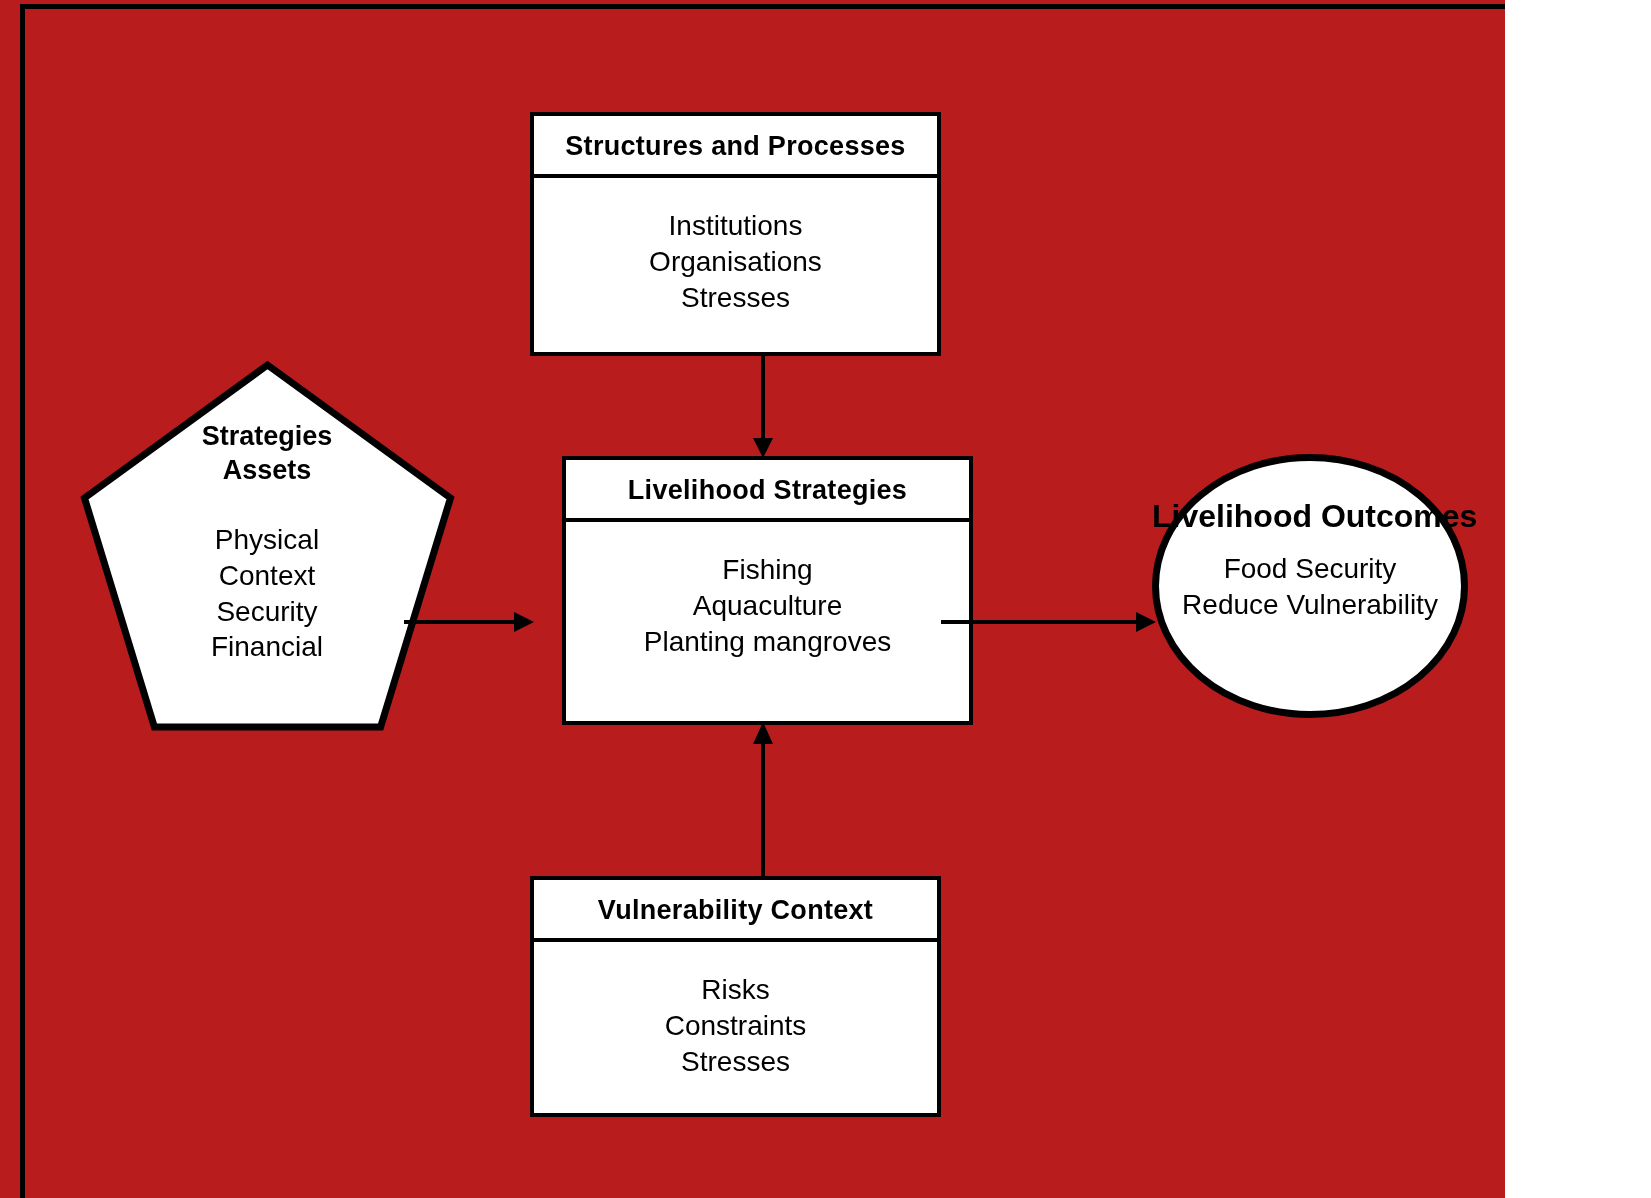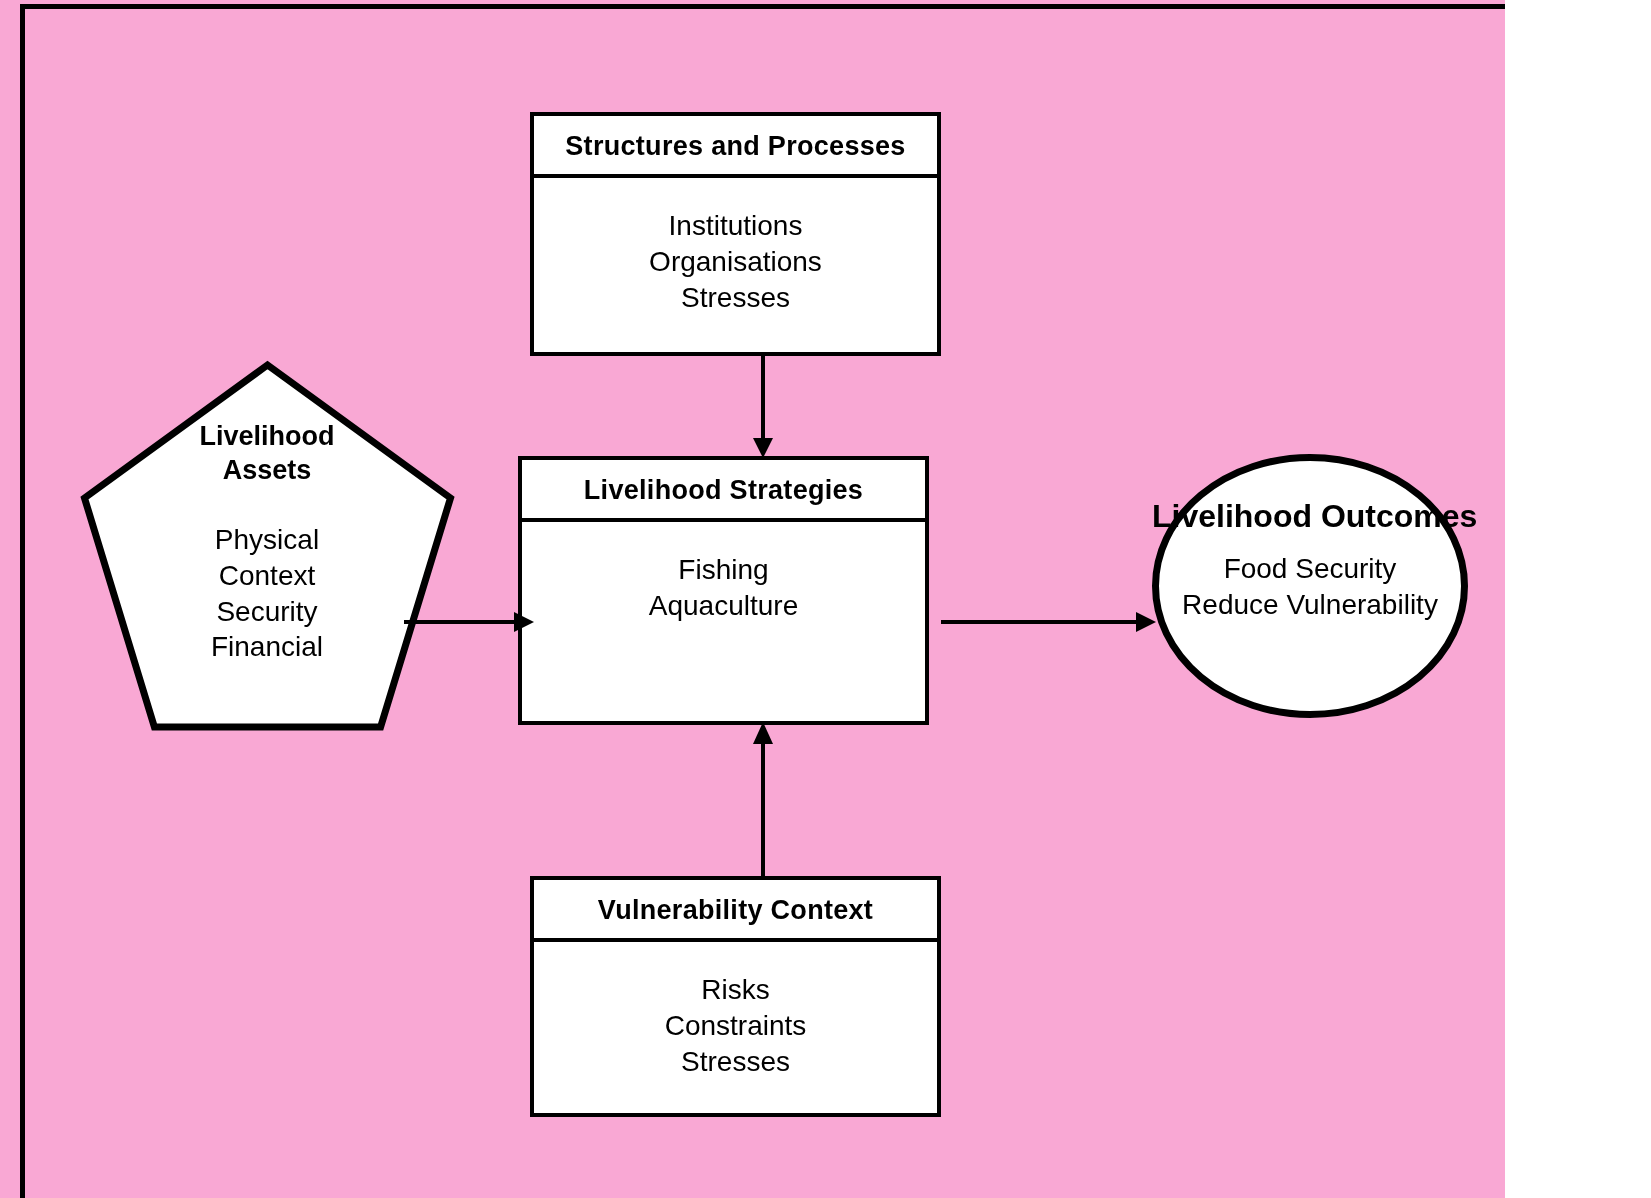--- a/index.html
+++ b/index.html
@@ -8,21 +8,21 @@
     background: #ffffff;
   }
   body {
     font-family: "Liberation Sans", sans-serif;
     color: #000000;
   }
   #canvas {
     position: relative;
     width: 1505px;
     height: 1198px;
-    background: #f9a8d4;
+    background: #b91c1c;
     overflow: hidden;
   }
   
   #frame {
     position: absolute;
     left: 20px;
     top: 4px;
     width: 1628px;
     height: 1240px;
     border: 5px solid #000000;
@@ -51,21 +51,21 @@
     line-height: 1.28;
     padding-top: 20px;
     margin-top: 10px;
   }
   .node-items div {
     white-space: nowrap;
   }
 
   
   #structures-box { left: 530px; top: 112px; width: 411px; height: 244px; }
-  #strategies-box { left: 518px; top: 456px; width: 411px; height: 269px; }
+  #strategies-box { left: 562px; top: 456px; width: 411px; height: 269px; }
   #vulnerability-box { left: 530px; top: 876px; width: 411px; height: 241px; }
 
   
   #assets-pentagon {
     position: absolute;
     left: 80px;
     top: 360px;
     width: 375px;
     height: 372px;
   }
@@ -141,36 +141,37 @@
       <div>Organisations</div>
       <div>Stresses</div>
     </div>
   </div>
 
   <div id="assets-pentagon">
     <svg width="375" height="372" viewBox="0 0 375 372">
       <polygon points="187.5,5 370.5,138 300.6,367 74.4,367 4.5,138" fill="#ffffff" stroke="#000000" stroke-width="7" stroke-linejoin="miter"></polygon>
     </svg>
     <div class="pent-title">
-      <div>Livelihood</div>
+      <div>Strategies</div>
       <div>Assets</div>
     </div>
     <div class="pent-items">
       <div>Physical</div>
       <div>Context</div>
       <div>Security</div>
       <div>Financial</div>
     </div>
   </div>
 
   <div class="node-box" id="strategies-box">
     <div class="node-title">Livelihood Strategies</div>
     <div class="node-items">
       <div>Fishing</div>
       <div>Aquaculture</div>
+      <div>Planting mangroves</div>
     </div>
   </div>
 
   <div id="outcomes-ellipse">
     <svg width="316" height="264" viewBox="0 0 316 264">
       <ellipse cx="158" cy="132" rx="154.5" ry="128.5" fill="#ffffff" stroke="#000000" stroke-width="7"></ellipse>
     </svg>
     <div class="ell-title">Livelihood Outcomes</div>
     <div class="ell-items">
       <div>Food Security</div>

